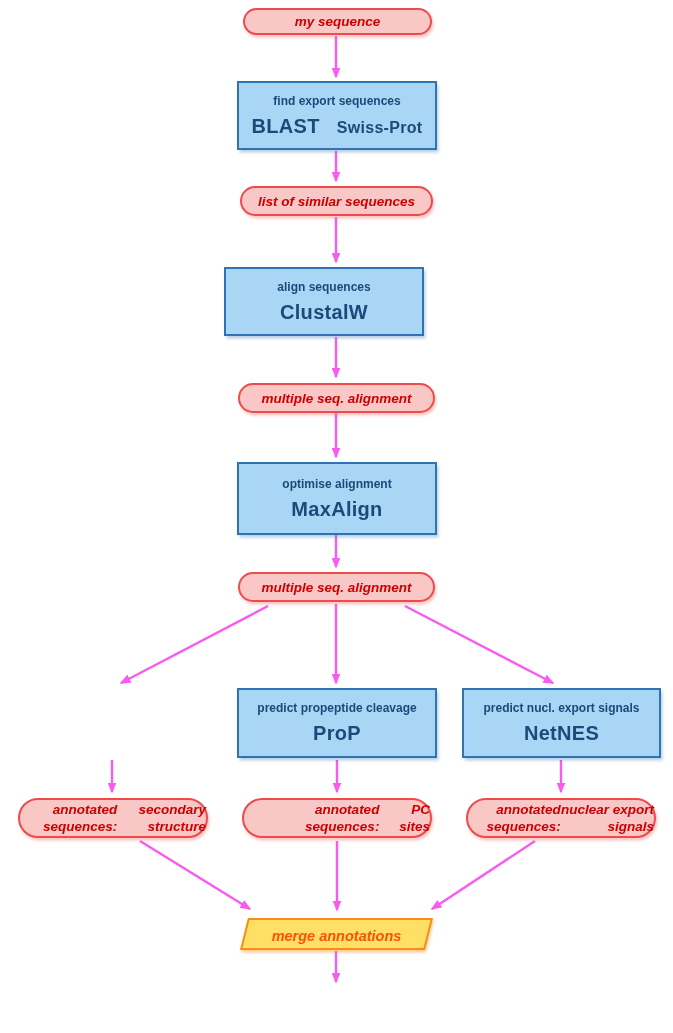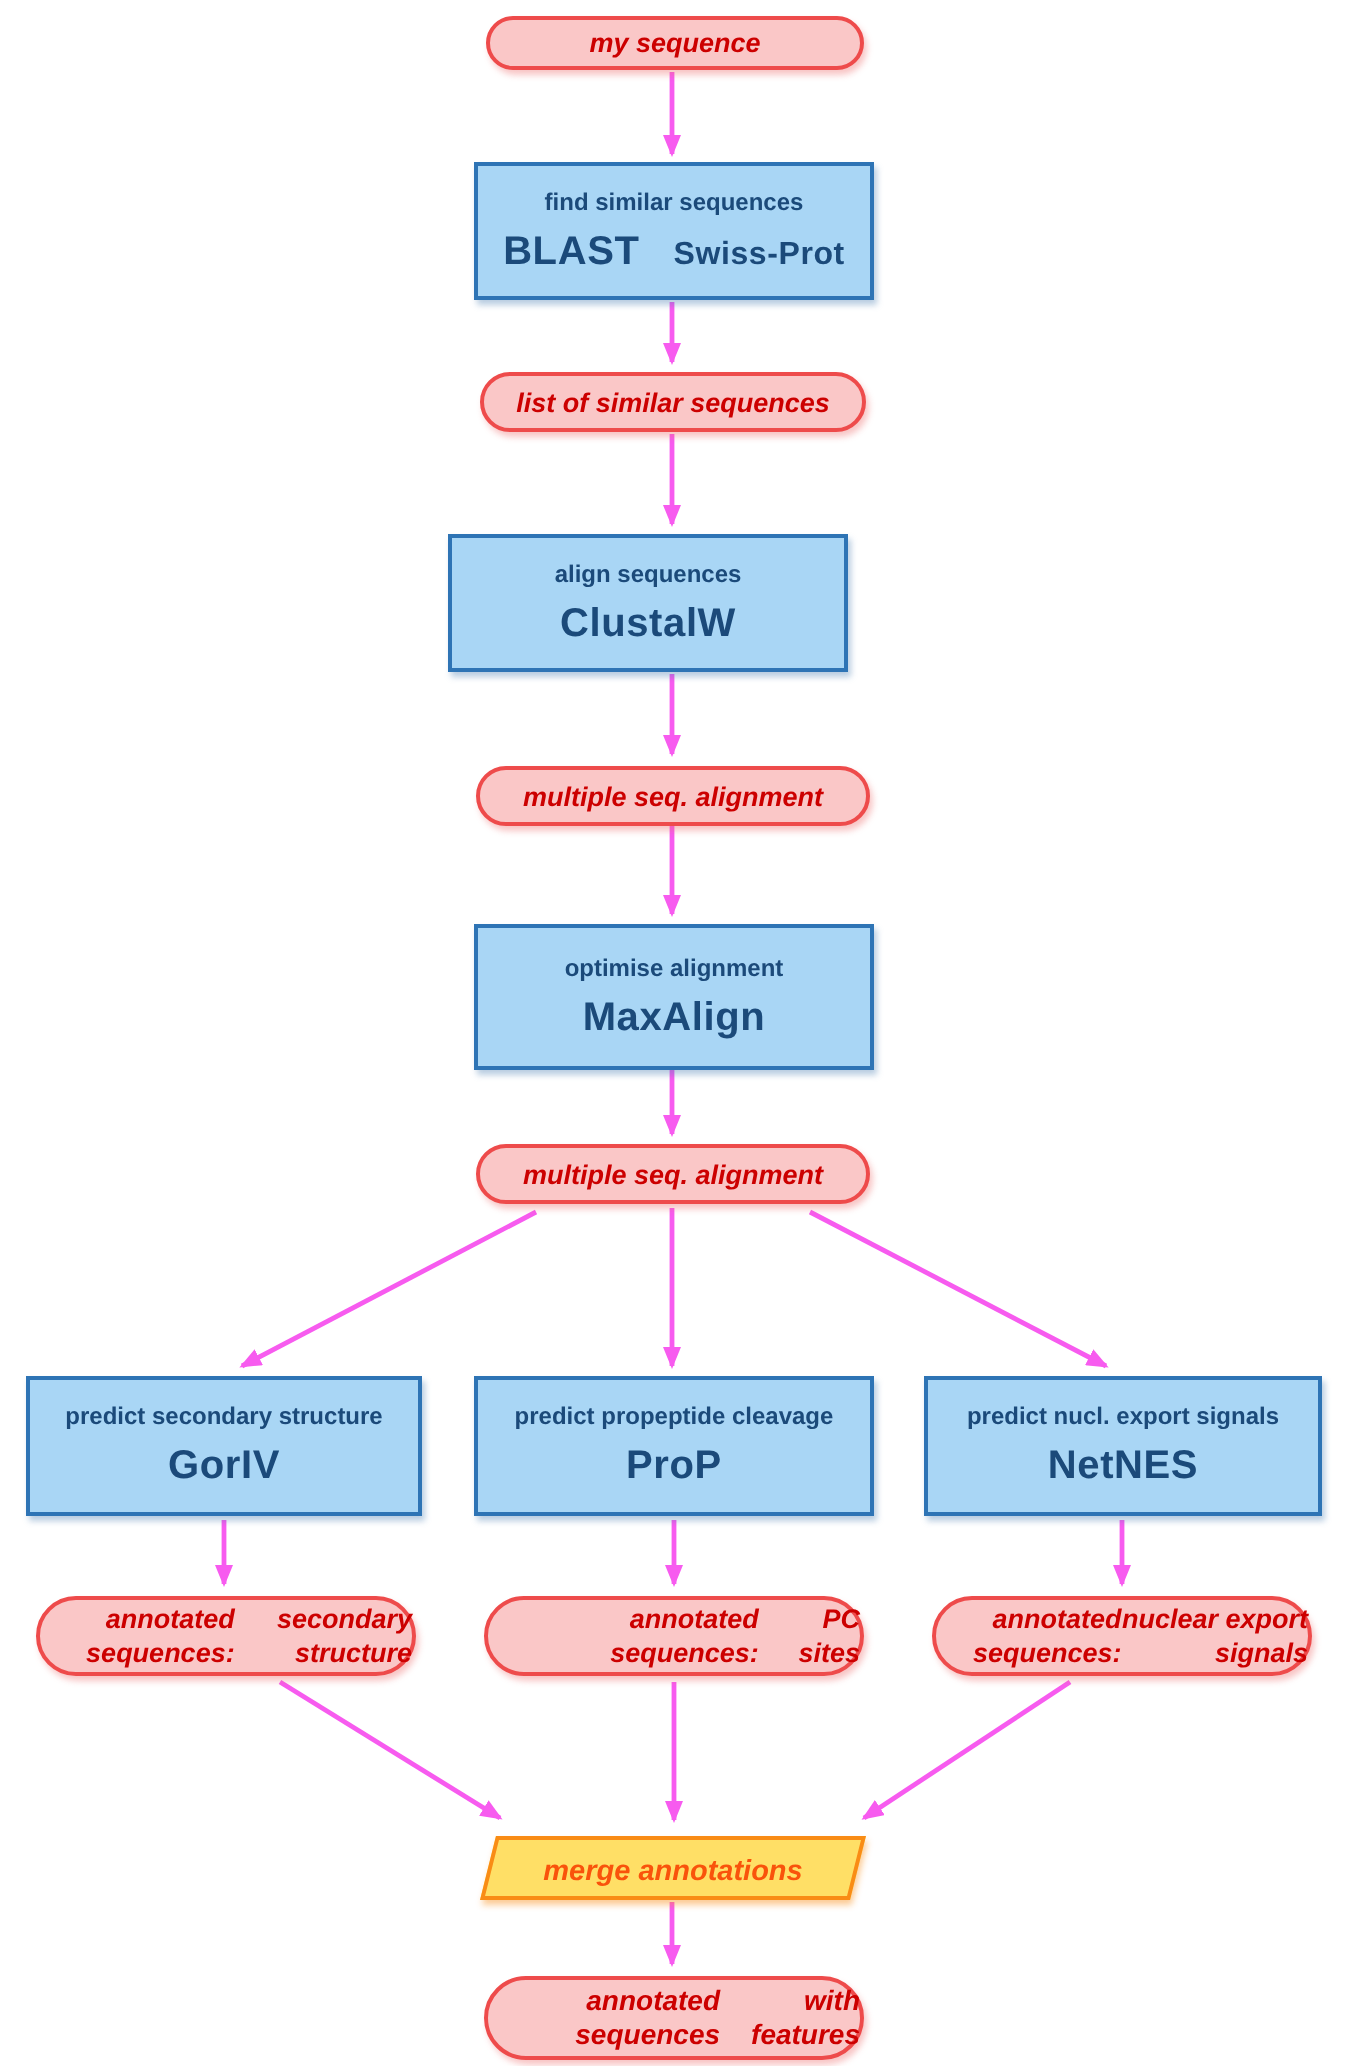--- a/index.html
+++ b/index.html
@@ -121,21 +121,21 @@
     <line x1="337" y1="841" x2="337" y2="910" marker-end="url(#ah)"></line>
     <line x1="535" y1="841" x2="432" y2="909" marker-end="url(#ah)"></line>
     <line x1="336" y1="951" x2="336" y2="982" marker-end="url(#ah)"></line>
   </svg>
 
   <div class="pill" style="left:243px; top:8px; width:189px; height:27px;">
     <span>my sequence</span>
   </div>
 
   <div class="box" style="left:237px; top:81px; width:200px; height:69px;">
-    <div class="task">find similar sequences</div>
+    <div class="task">find export sequences</div>
     <div class="tool"><span>BLAST</span><span class="suffix">Swiss-Prot</span></div>
   </div>
 
   <div class="pill" style="left:240px; top:186px; width:193px; height:30px;">
     <span>list of similar sequences</span>
   </div>
 
   <div class="box" style="left:224px; top:267px; width:200px; height:69px;justify-content:center;">
     <div class="task">align sequences</div>
     <div class="tool">ClustalW</div>
@@ -147,24 +147,20 @@
 
   <div class="box" style="left:237px; top:462px; width:200px; height:73px;">
     <div class="task">optimise alignment</div>
     <div class="tool">MaxAlign</div>
   </div>
 
   <div class="pill" style="left:238px; top:572px; width:197px; height:30px;">
     <span>multiple seq. alignment</span>
   </div>
 
-  <div class="box" style="left:13px; top:688px; width:198px; height:70px;">
-    <div class="task">predict secondary structure</div>
-    <div class="tool">GorIV</div>
-  </div>
 
   <div class="box" style="left:237px; top:688px; width:200px; height:70px;">
     <div class="task">predict propeptide cleavage</div>
     <div class="tool">ProP</div>
   </div>
 
   <div class="box" style="left:462px; top:688px; width:199px; height:70px;">
     <div class="task">predict nucl. export signals</div>
     <div class="tool">NetNES</div>
   </div>
@@ -180,18 +176,14 @@
   </div>
 
   <div class="pill pill2" style="left:466px; top:798px; width:190px; height:40px;">
     <div>annotated sequences:</div>
     <div>nuclear export signals</div>
   </div>
 
   <div class="merge-shape"></div>
   <div class="merge-label">merge annotations</div>
 
-  <div class="pill pill2" style="left:242px; top:988px; width:190px; height:42px; font-size:14px;">
-    <div>annotated sequences</div>
-    <div>with features</div>
-  </div>
 
 </div>
 
 </body></html>

